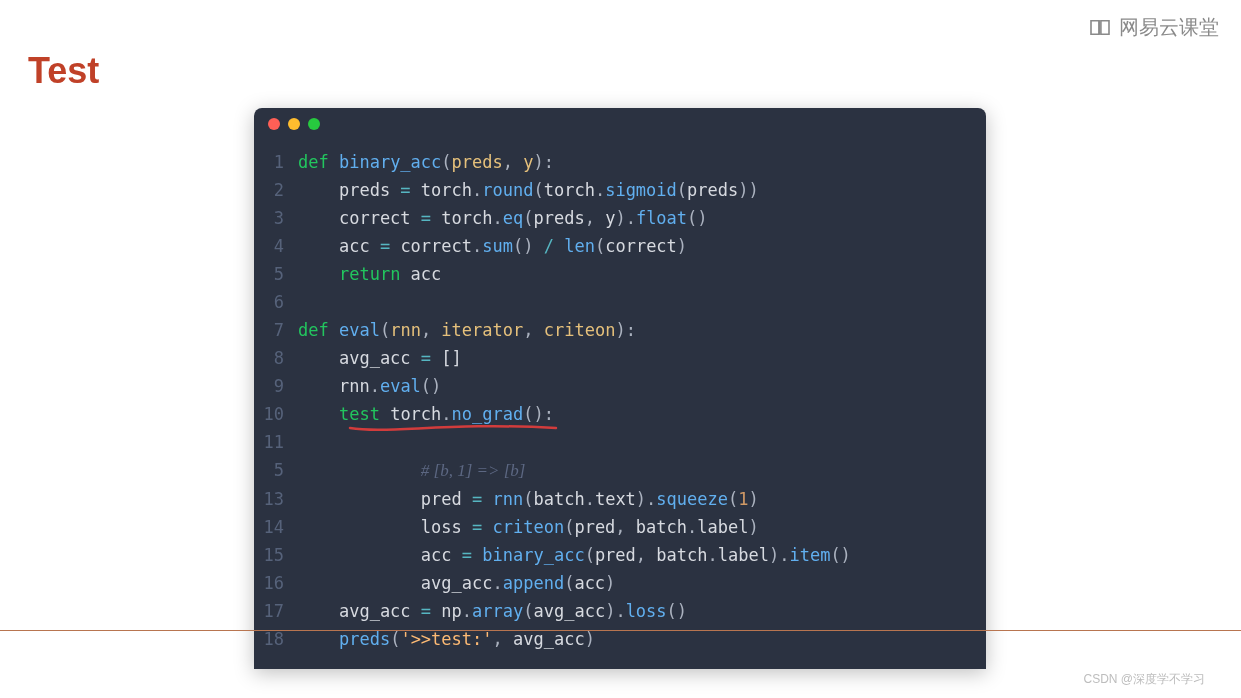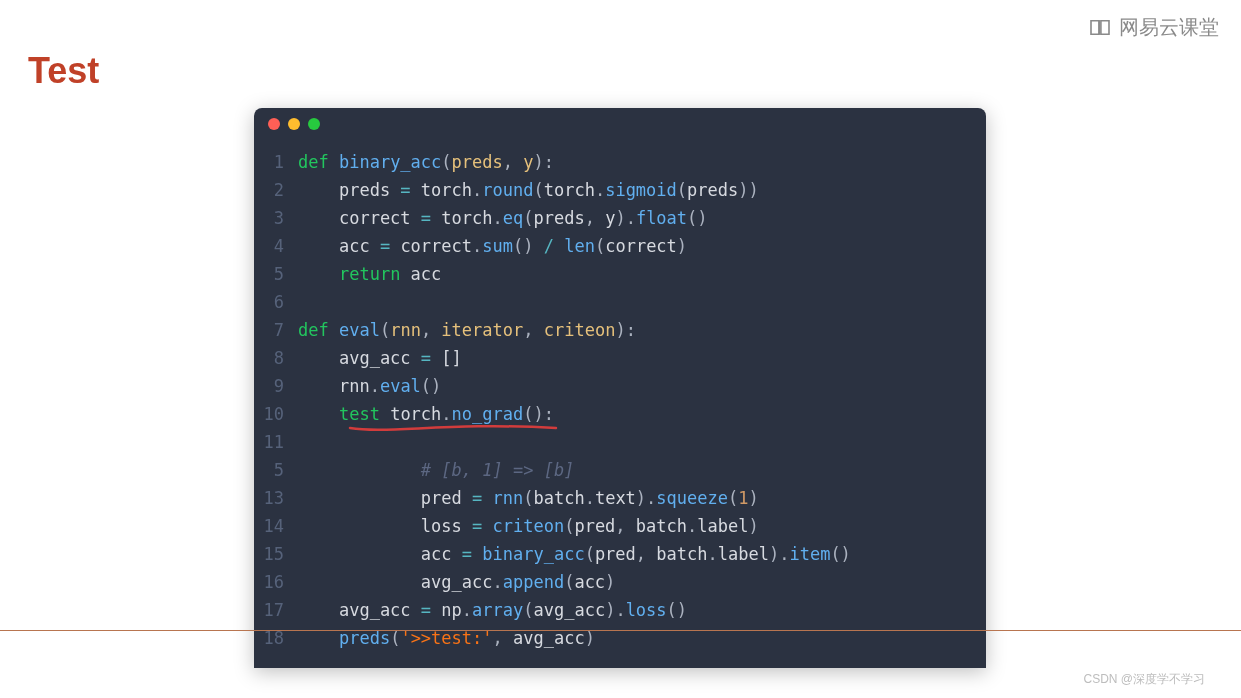--- a/index.html
+++ b/index.html
@@ -85,24 +85,24 @@
       text-align: right;
       color: #56627a;
       padding-right: 14px;
       user-select: none;
       flex-shrink: 0;
     }
     .code-text { color: #c9d1d9; }
     .kw { color: #22c55e; }
     .fn { color: #61afef; }
     .id { color: #e5c07b; }
-    .str { color: #f97316; }
+    .str { color: #fdba74; }
     .num { color: #d19a66; }
     .op { color: #56b6c2; }
-    .cmt { color: #5c6782; font-style: italic; }
+    .cmt { color: #5c6782; font-style: italic; font-family: Liberation Serif, serif; }
     .punc { color: #abb2bf; }
     .white { color: #d7dae0; }
     .annot {
       position: absolute;
       left: 94px;
       top: 282px;
       width: 210px;
       height: 12px;
       pointer-events: none;
     }

